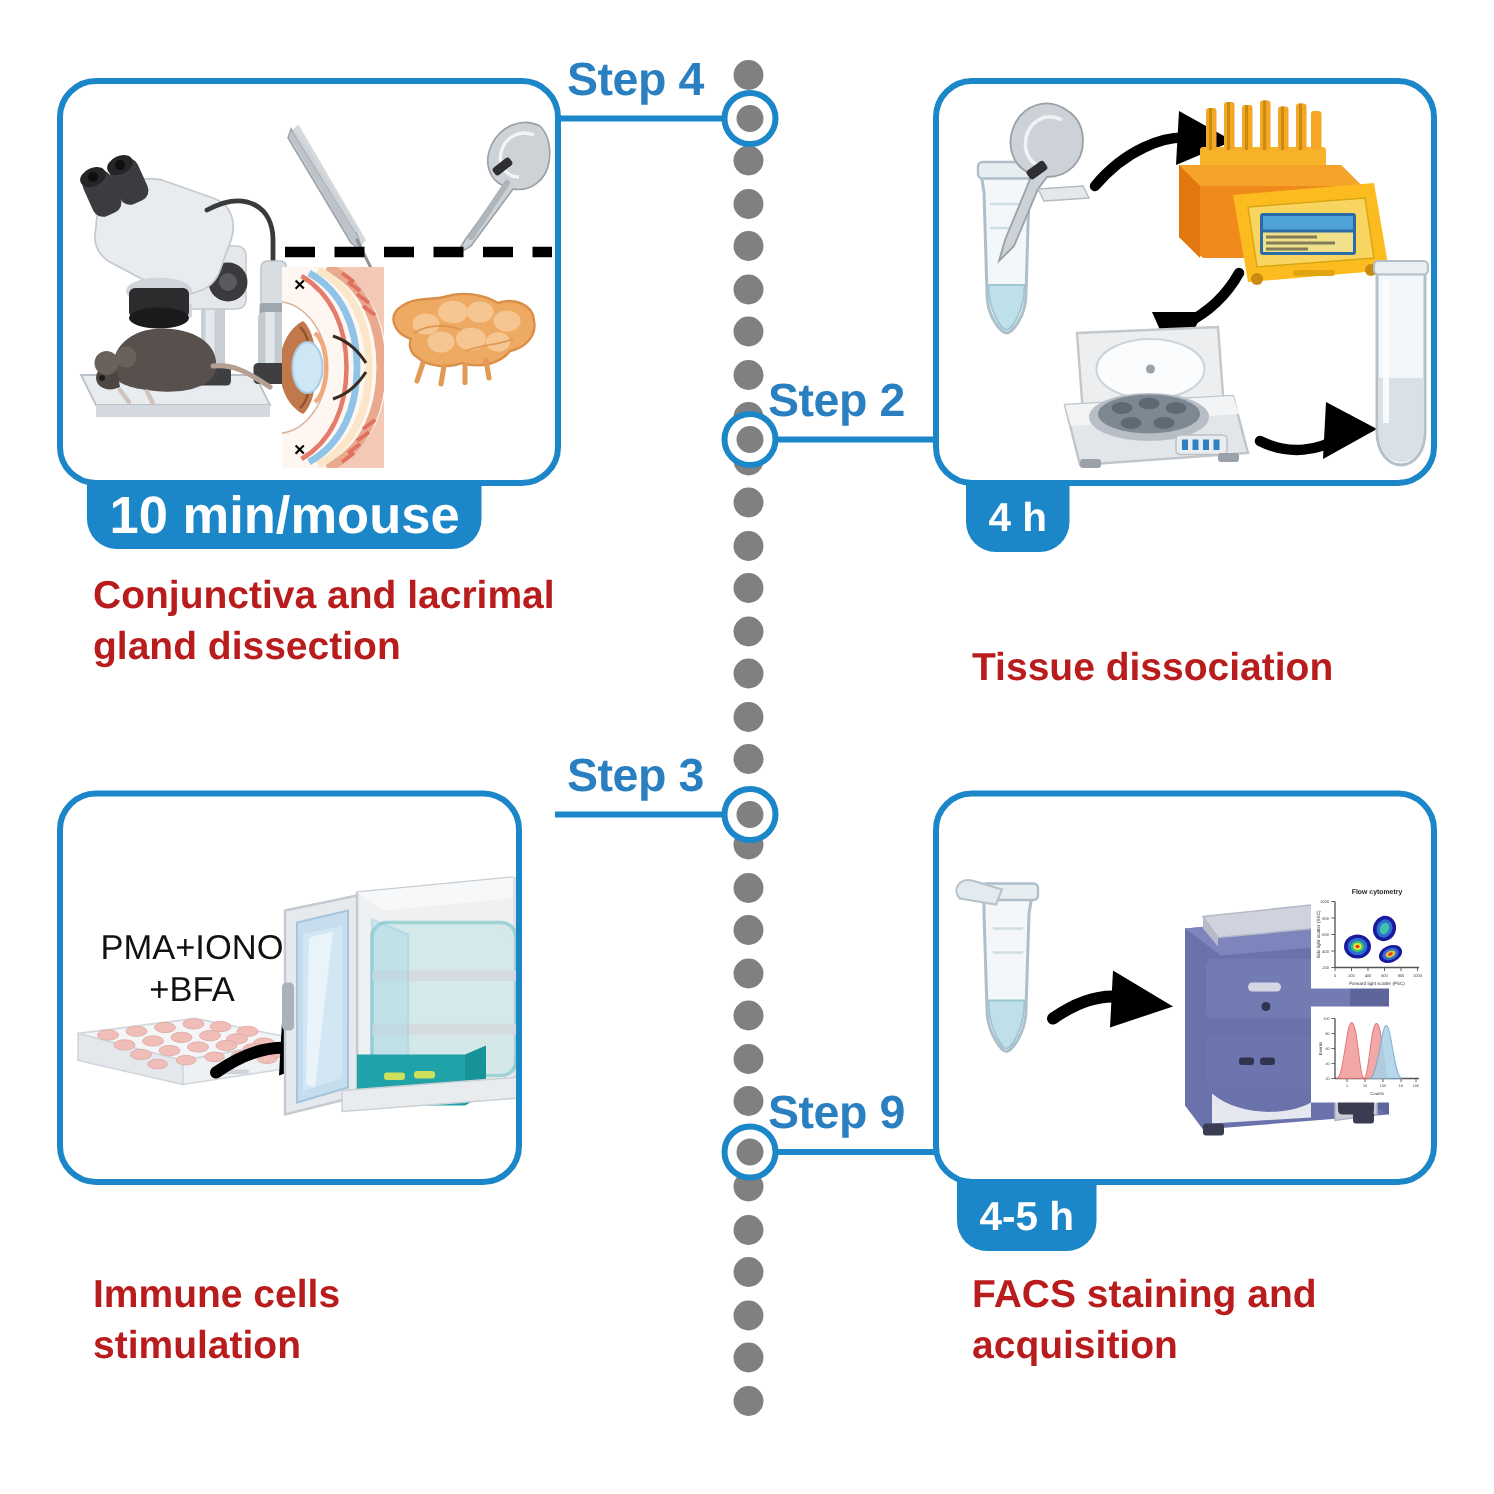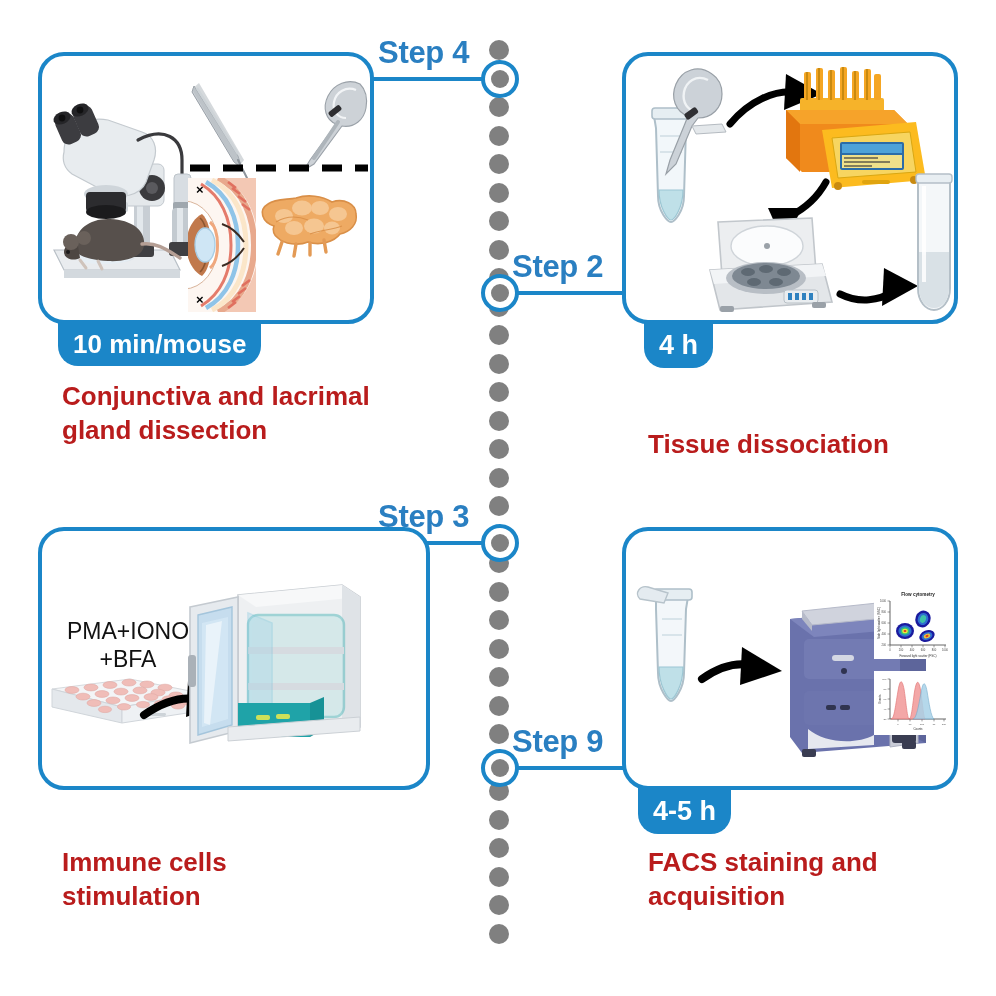--- a/index.html
+++ b/index.html
@@ -94,21 +94,21 @@
     width: 100%;
     height: 100%;
     overflow: hidden;
     border-radius: 22px;
   }
 
   .badge {
     position: absolute;
     background: #1b86c8;
     color: #ffffff;
-    font-size: 26px;
+    font-size: 35px;
     font-weight: bold;
     border-radius: 0 0 20px 20px;
     box-sizing: border-box;
     display: flex;
     align-items: center;
     padding: 0 15px;
     height: 44px;
     z-index: 5;
     white-space: nowrap;
   }
@@ -435,21 +435,21 @@
           <path d="M293 196 L323 196 L323 232 C323 245 316 252 308 252 C300 252 293 245 293 232 Z" fill="#d9e1e6"></path>
           <rect x="290" y="118" width="36" height="9" rx="3" fill="#e8eef2" stroke="#b4bfc7" stroke-width="1.4"></rect>
           <path d="M298 130 L298 226" stroke="#ffffff" stroke-width="4" opacity="0.85"></path>
         </g>
       </svg>
     </div>
   </div>
   <div class="badge tall" style="left:644px; top:322px;">4 h</div>
   <div class="caption" style="left:648px; top:380px; width:330px; white-space:pre-line;margin-top:48px;">Tissue dissociation</div>
 
-  <div class="card" style="left:38px; top:527px; width:392px; height:263px;">
+  <div class="card" style="left:38px; top:527px; width:310px; height:263px;">
     <div class="card-inner">
       <svg width="330" height="257" viewBox="0 0 330 257">
 
         <g transform="translate(8,140)">
           <path d="M2 18 L80 8 L150 22 L72 36 Z" fill="#f3f5f7" stroke="#d6dade" stroke-width="1.2"></path>
           <path d="M2 18 L2 36 L72 52 L72 36 Z" fill="#e4e8ec" stroke="#d0d5da" stroke-width="1"></path>
           <path d="M150 22 L150 40 L72 52 L72 36 Z" fill="#eef1f4" stroke="#d0d5da" stroke-width="1"></path>
           <g fill="#f0bdb8" stroke="#e0a9a4" stroke-width="0.6">
             <ellipse cx="22" cy="19" rx="7" ry="3.4"></ellipse>
             <ellipse cx="41" cy="16.5" rx="7" ry="3.4"></ellipse>

